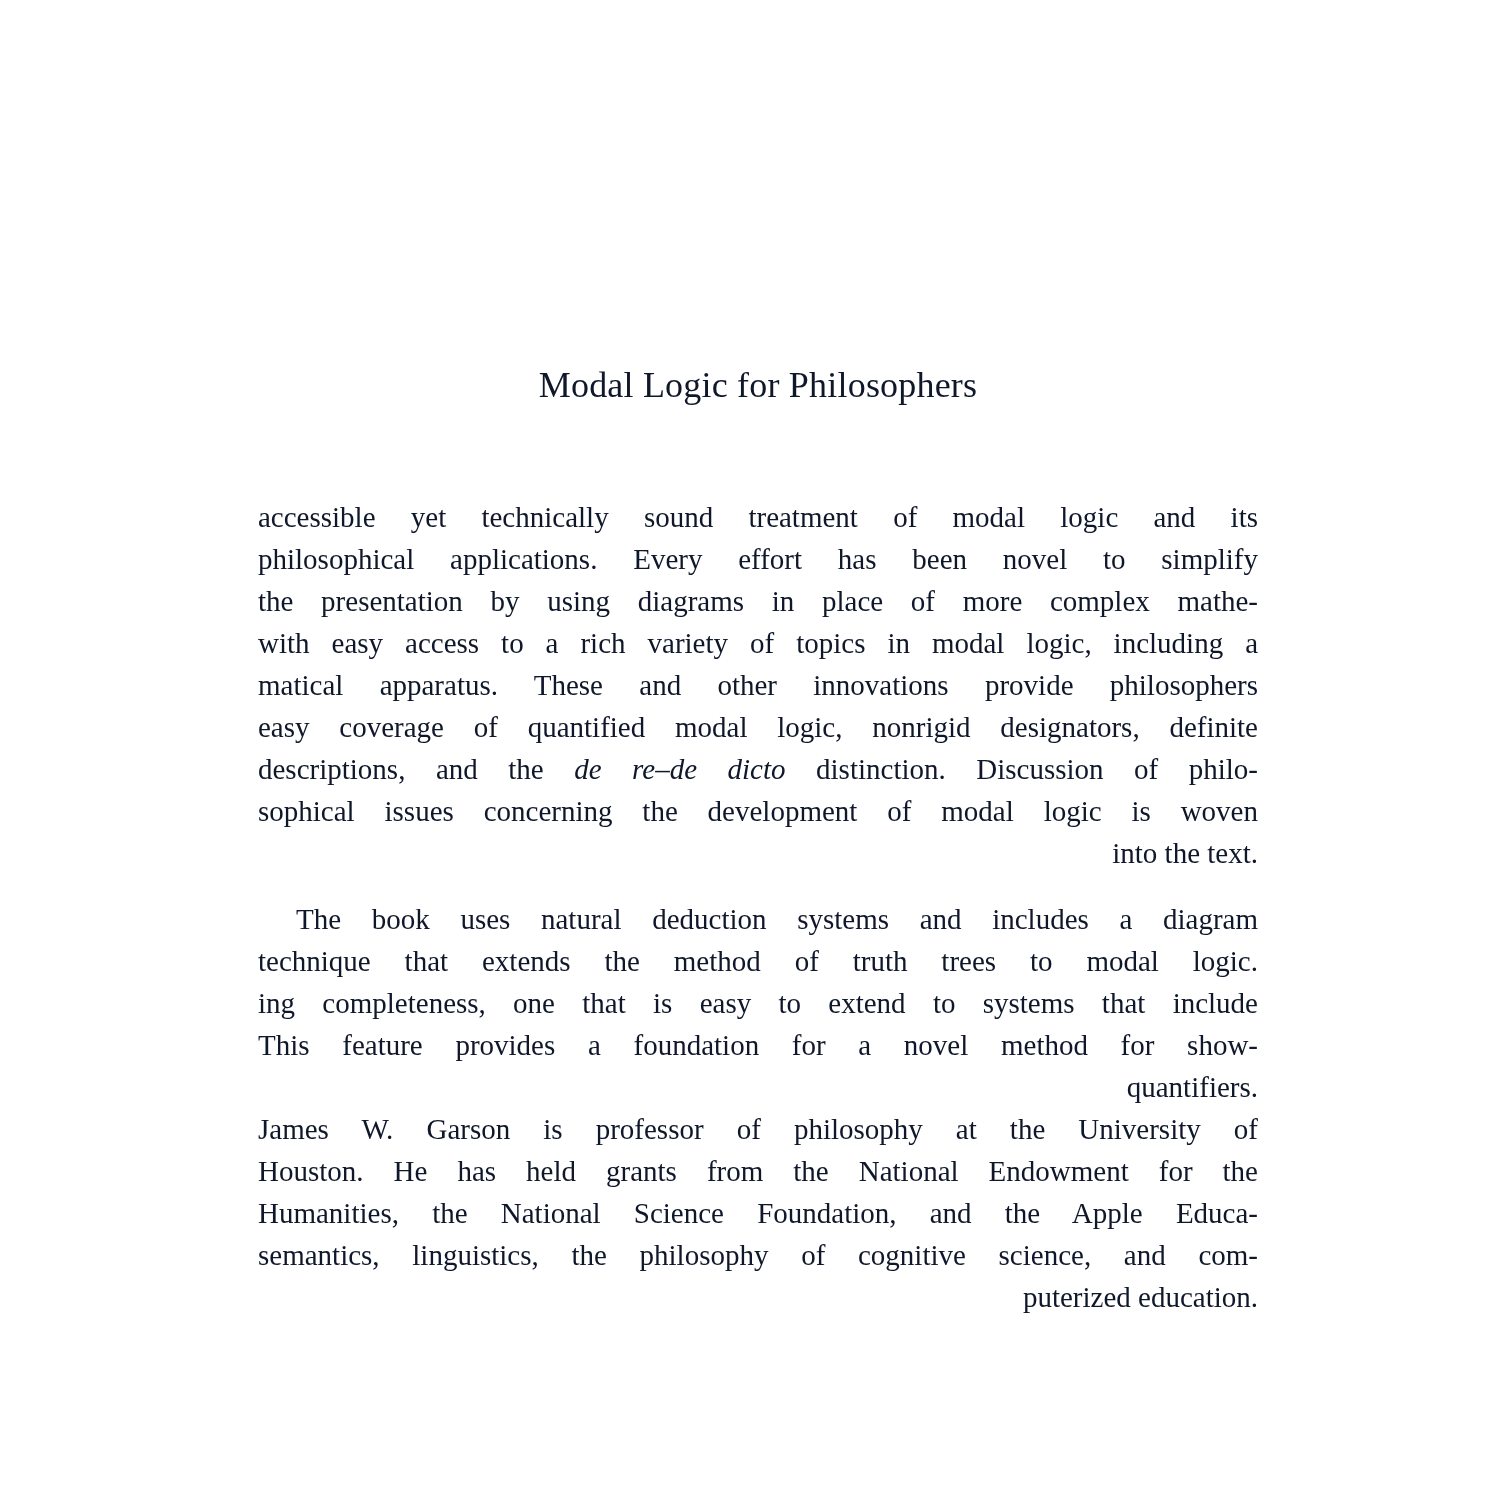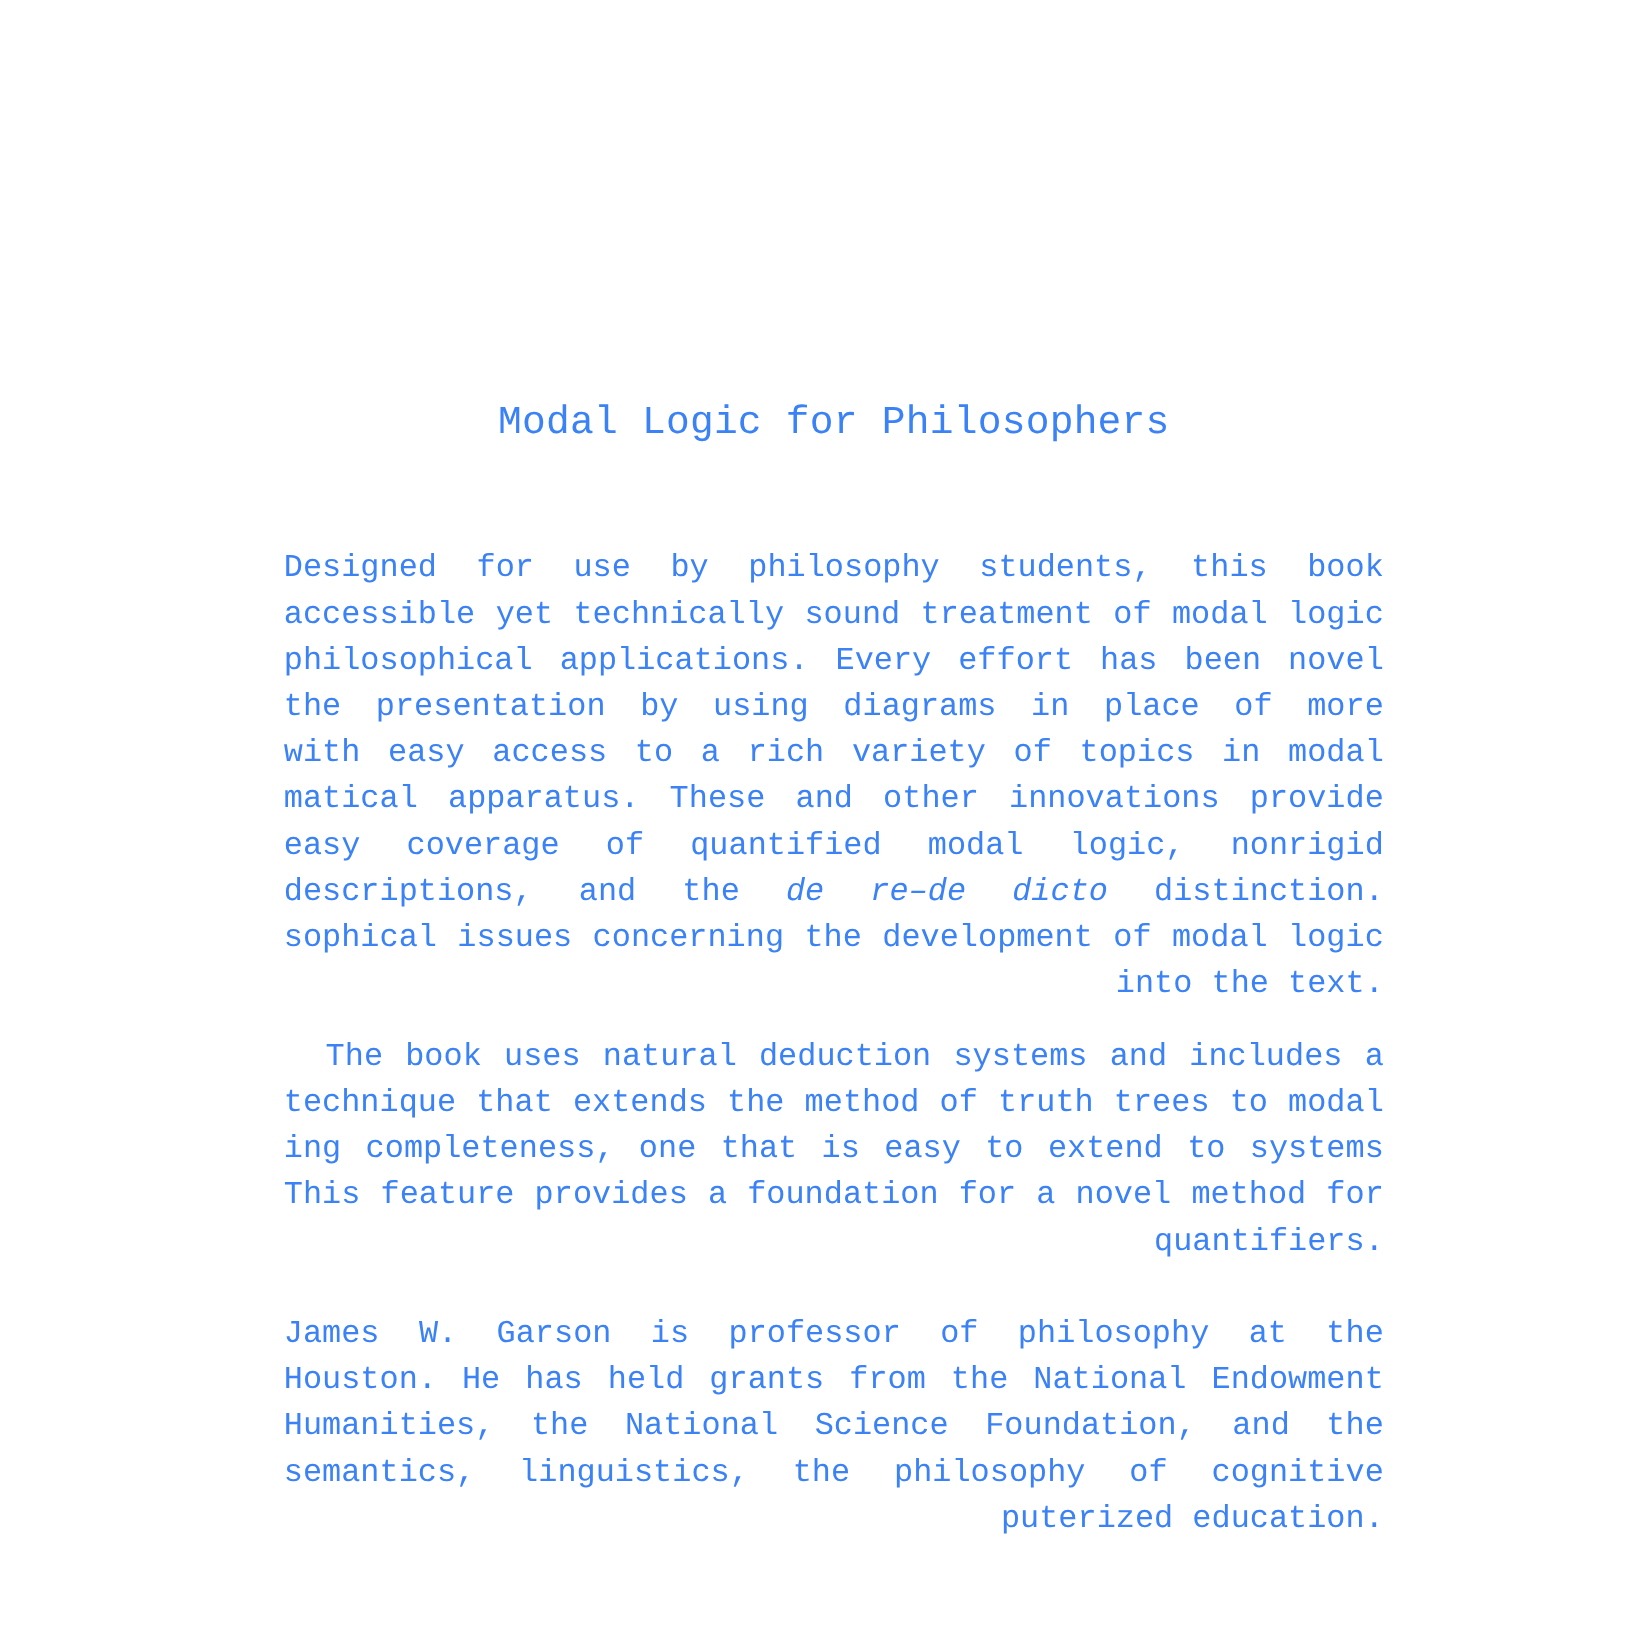--- a/index.html
+++ b/index.html
@@ -57,31 +57,29 @@
     content: none;
   }
   .line.indent {
     text-indent: 38px;
     margin-top: 24px;
   }
   .italic {
     font-style: italic;
   }
   .para.gap {
-    margin-top: 42px;
   }
 </style>
 </head>
 <body>
 
-<div class="page" style="background: rgb(255, 255, 255); color: #3b82f6; font-family: Liberation Mono, monospace;">
+<div class="page" style="background: rgb(255, 255, 255); color: #0f172a;">
   <h1 class="title">Modal Logic for Philosophers</h1>
   <div class="body-text">
       <div class="para">
-        <div class="line"><span>Designed for use by philosophy students, this book provides an</span></div>
         <div class="line"><span>accessible yet technically sound treatment of modal logic and its</span></div>
         <div class="line"><span>philosophical applications. Every effort has been novel to simplify</span></div>
         <div class="line"><span>the presentation by using diagrams in place of more complex mathe-</span></div>
         <div class="line"><span>with easy access to a rich variety of topics in modal logic, including a</span></div>
         <div class="line"><span>matical apparatus. These and other innovations provide philosophers</span></div>
         <div class="line"><span>easy coverage of quantified modal logic, nonrigid designators, definite</span></div>
         <div class="line"><span>descriptions, and the </span><span class="italic">de re–de dicto</span><span> distinction. Discussion of philo-</span></div>
         <div class="line"><span>sophical issues concerning the development of modal logic is woven</span></div>
         <div class="line no-just"><span>into the text.</span></div>
       </div>

